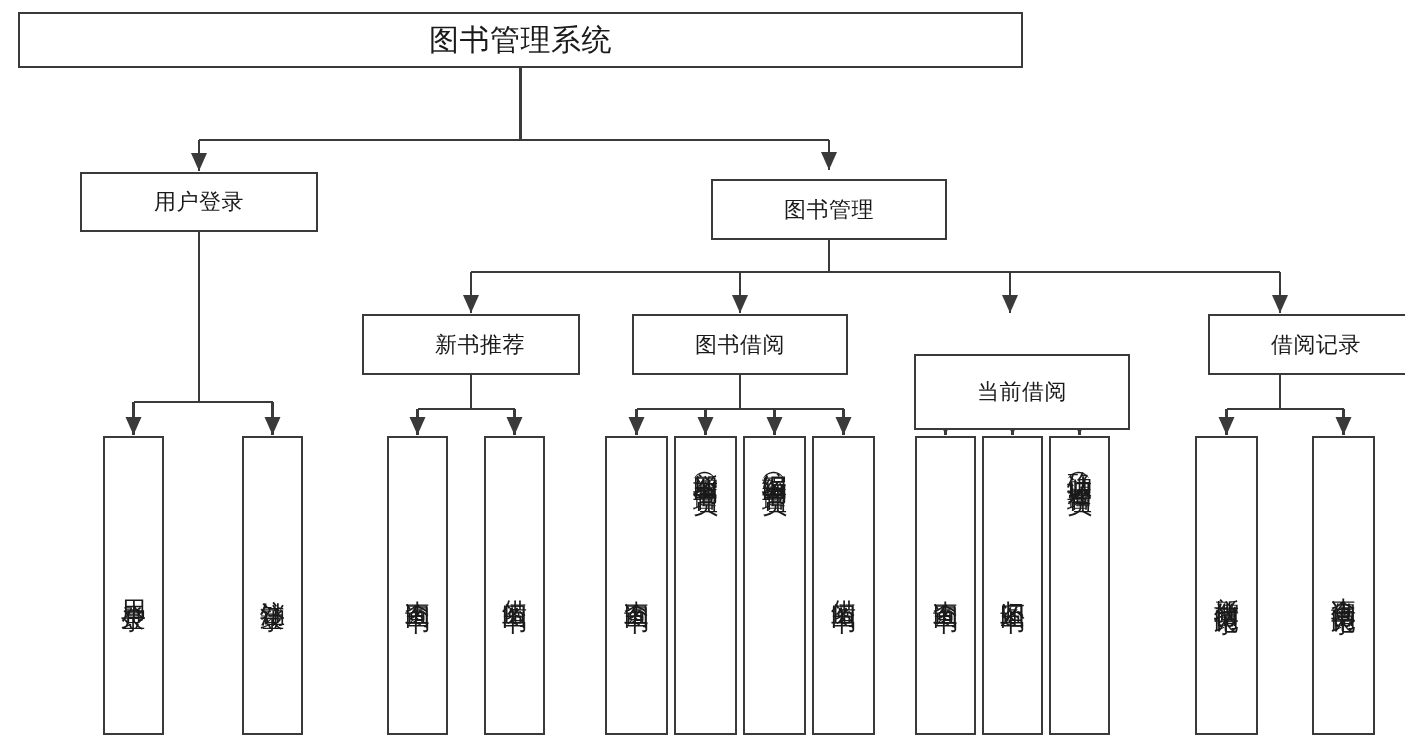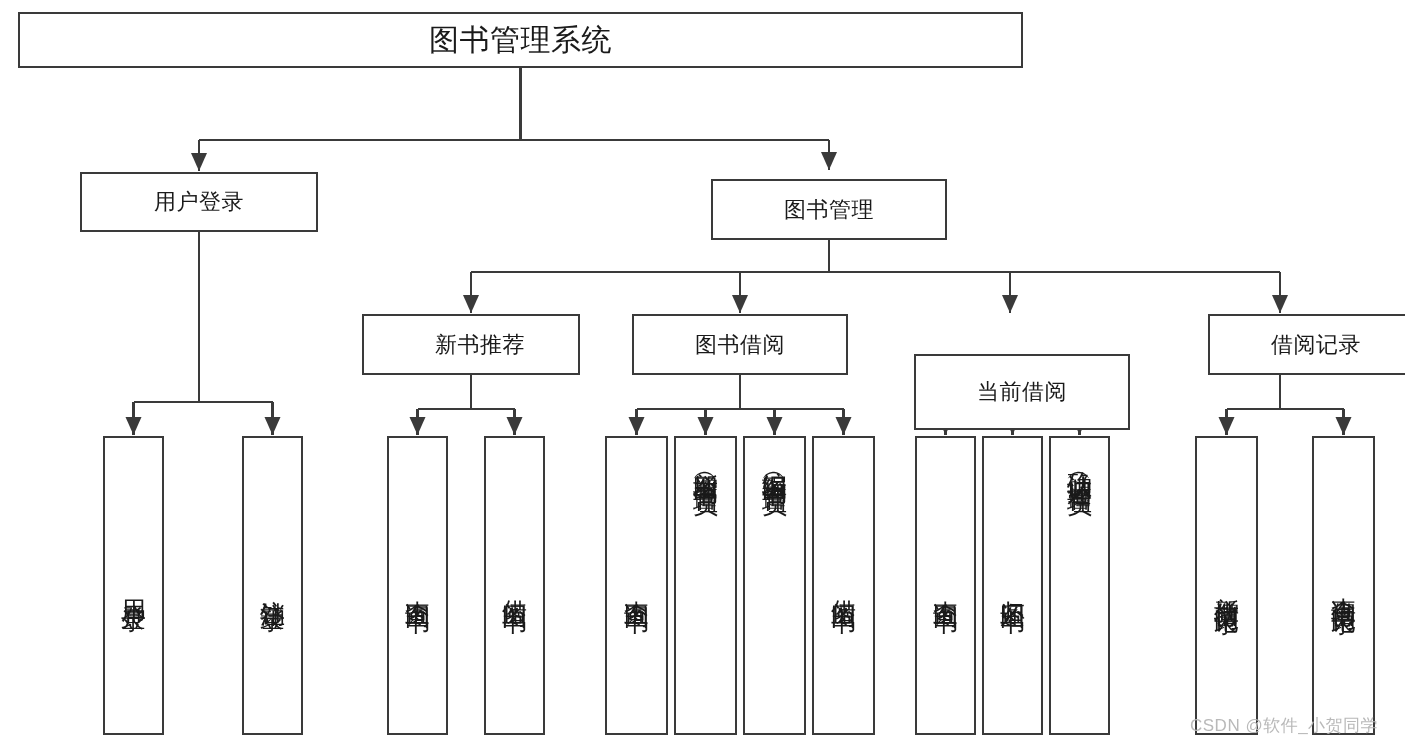--- a/index.html
+++ b/index.html
@@ -188,14 +188,13 @@
       <div class="node vert" style="left: 1049px; top: 436px; width: 61px; height: 299px;">
         <span class="node-label">确认归还（管理员）</span>
       </div>
       <div class="node vert mid" style="left: 1195px; top: 436px; width: 63px; height: 299px;">
         <span class="node-label">新增借阅记录</span>
       </div>
       <div class="node vert mid" style="left: 1312px; top: 436px; width: 63px; height: 299px;">
         <span class="node-label">查询借阅记录</span>
       </div>
     </div>
-  <div class="watermark" style="left:1190px; top:714px;">CSDN @软件_小贺同学</div>
 </div>
 
 </body></html>

